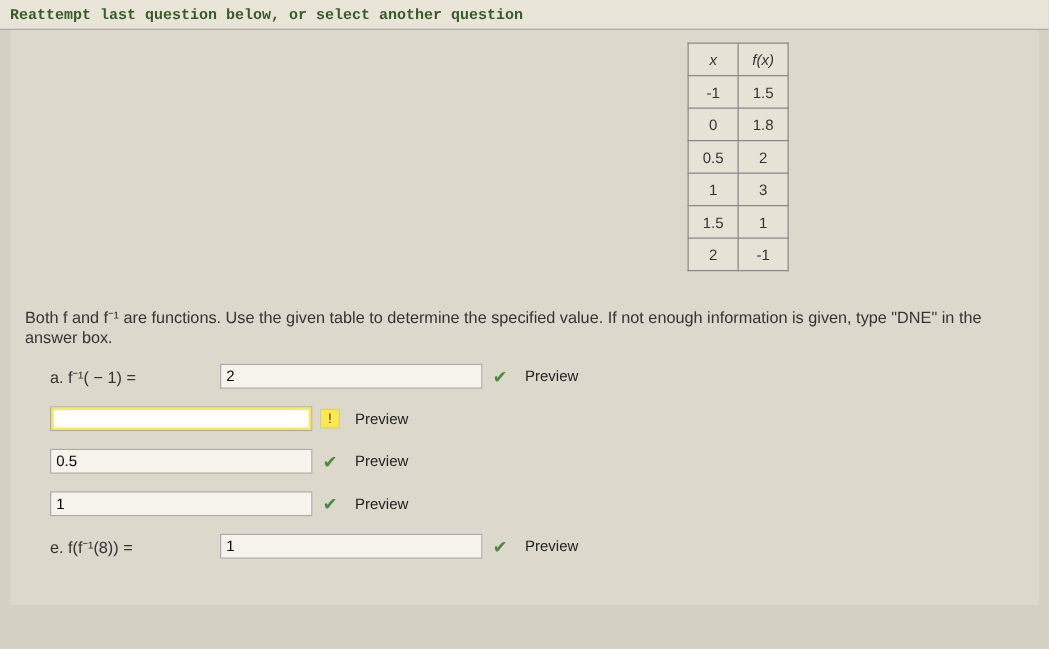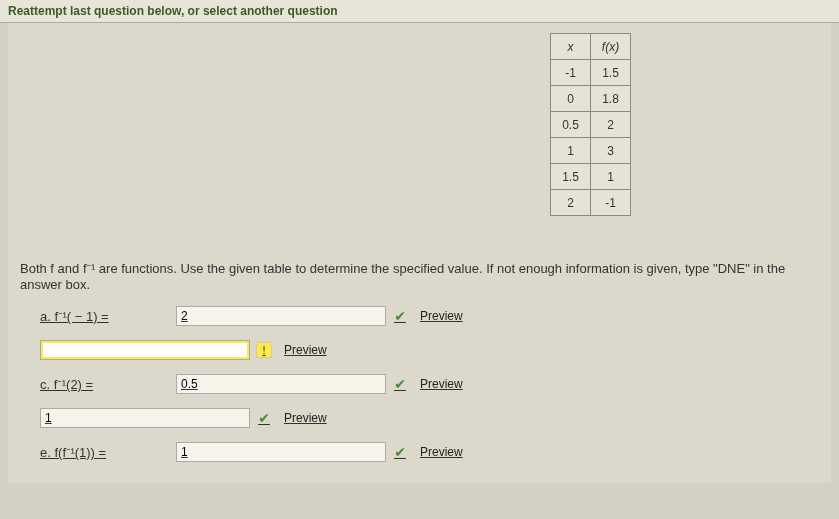--- a/index.html
+++ b/index.html
@@ -11,21 +11,21 @@
     font-size: 13px;
     width: 839px;
   }
   .top-bar {
     padding: 4px 8px;
     font-size: 12px;
     color: #5a6a3a;
     background: #e8e5d8;
     border-bottom: 1px solid #aaa;
   }
-  .top-bar a { color: #3a5a2a; font-weight: bold; text-decoration: none; }
+  .top-bar a { color: #3a5a2a; font-weight: bold; text-decoration: none; font-family: Liberation Mono, monospace; }
   .problem {
     background: #dcd8cb;
     margin: 0 8px;
     padding: 8px 12px 4px 12px;
     position: relative;
     min-height: 460px;
   }
   .data-table {
     border-collapse: collapse;
     position: absolute;
@@ -37,29 +37,28 @@
     border: 1px solid #888;
     width: 40px;
     height: 26px;
     text-align: center;
     font-size: 12px;
     padding: 2px 6px;
   }
   .data-table th { font-weight: normal; font-style: italic; }
   .instructions {
     position: absolute;
-    top: 236px;
+    top: 220px;
     left: 12px;
     right: 12px;
   }
   .qlist {
     list-style: none;
     padding: 0;
     margin: 12px 0 0 20px;
-    text-decoration: underline;
   }
   .qlist li {
     margin: 14px 0;
     display: flex;
     align-items: center;
     gap: 6px;
   }
   .qlabel { width: 130px; }
   .answer-input {
     width: 210px;
@@ -133,32 +132,31 @@
         <input class="answer-input" value="2" style="">
         <span class="check">✔</span>
         <span class="preview">Preview</span>
       </li>
       <li>
         <input class="answer-input highlight" value="" style="">
         <span class="warn">!</span>
         <span class="preview">Preview</span>
       </li>
       <li>
-        <span class="qlabel">c. f⁻¹(2) =</span>
         <input class="answer-input" value="0.5" style="">
         <span class="check">✔</span>
         <span class="preview">Preview</span>
       </li>
       <li>
         <input class="answer-input" value="1" style="">
         <span class="check">✔</span>
         <span class="preview">Preview</span>
       </li>
       <li>
-        <span class="qlabel">e. f(f⁻¹(1)) =</span>
+        <span class="qlabel">e. f(f⁻¹(8)) =</span>
         <input class="answer-input" value="1" style="">
         <span class="check">✔</span>
         <span class="preview">Preview</span>
       </li>
     </ul>
 
   </div>
 
 </div>
 

